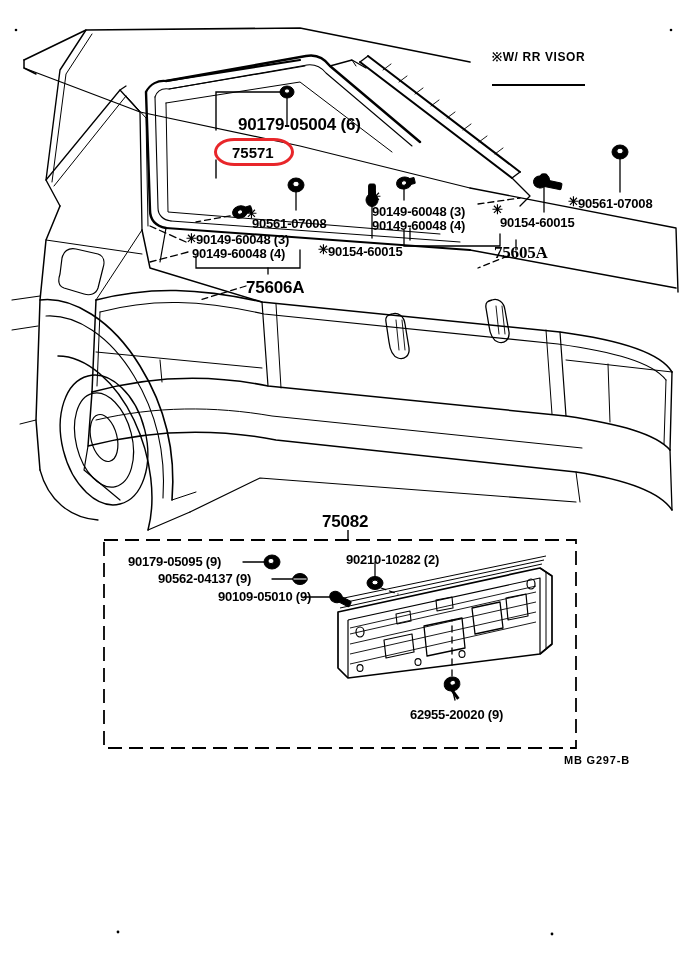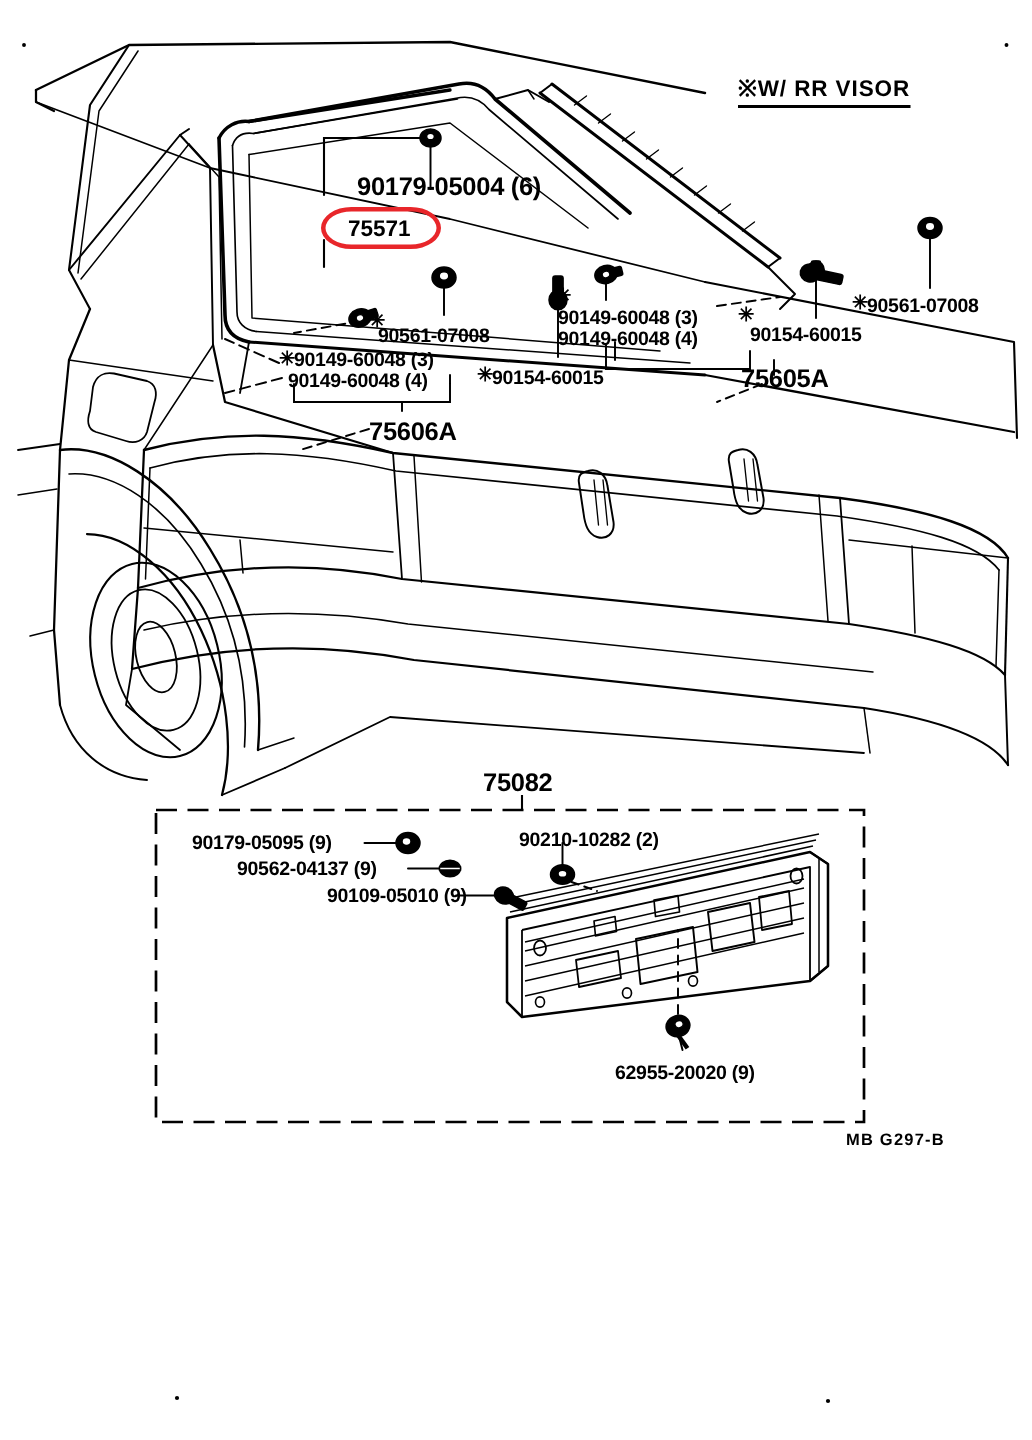--- a/index.html
+++ b/index.html
@@ -37,25 +37,25 @@
   }
   .lbl-13 { font-size: 13px; }
   .lbl-14 { font-size: 17px; }
   .star {
     font-size: 13px;
     font-weight: bold;
     vertical-align: -1px;
   }
   .visor-note {
     position: absolute;
-    font-size: 15px;
+    font-size: 12px;
     font-weight: bold;
     letter-spacing: 0.6px;
     border-bottom: 2.4px solid #000;
-    padding-bottom: 2px;
+    padding-bottom: 19px;
   }
   #highlight-75571 {
     position: absolute;
     border: 3.2px solid #e8262a;
     border-radius: 26px/18px;
     background: transparent;
     box-sizing: border-box;
   }
   .callout-text {
     position: absolute;
@@ -362,21 +362,21 @@
   <div class="lbl lbl-13" style="left:372px; top:205px;">90149-60048 (3)</div>
   <div class="lbl lbl-13" style="left:372px; top:219px;">90149-60048 (4)</div>
 
   <span class="lbl star" style="left:492px; top:203px;">✳</span>
   <div class="lbl lbl-13" style="left:500px; top:216px;">90154-60015</div>
 
   <span class="lbl star" style="left:568px; top:195px;">✳</span>
   <div class="lbl lbl-13" style="left:578px; top:197px;">90561-07008</div>
 
   <div class="lbl lbl-14" style="left:246px; top:279px;">75606A</div>
-  <div class="lbl lbl-14" style="left:494px; top:244px;">75605A</div>
+  <div class="lbl lbl-14" style="left:494px; top:244px;font-family:Liberation Serif, serif;">75605A</div>
 
   <div class="lbl lbl-14" style="left:322px; top:513px;">75082</div>
 
   <div class="lbl lbl-13" style="left:128px; top:555px;">90179-05095 (9)</div>
   <div class="lbl lbl-13" style="left:158px; top:572px;">90562-04137 (9)</div>
   <div class="lbl lbl-13" style="left:190px; top:590px;margin-left:28px;">90109-05010 (9)</div>
   <div class="lbl lbl-13" style="left:346px; top:553px;">90210-10282 (2)</div>
   <div class="lbl lbl-13" style="left:410px; top:708px;">62955-20020 (9)</div>
 
   <div class="footer-code" style="left:564px; top:754px;">MB  G297-B</div>

